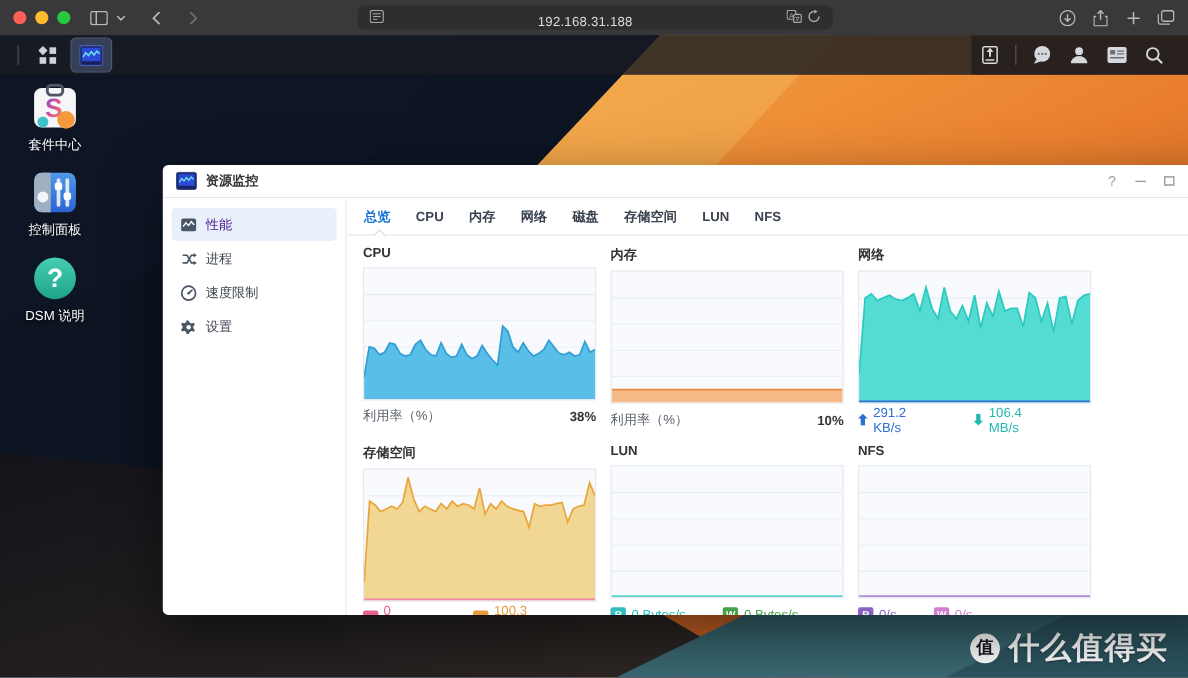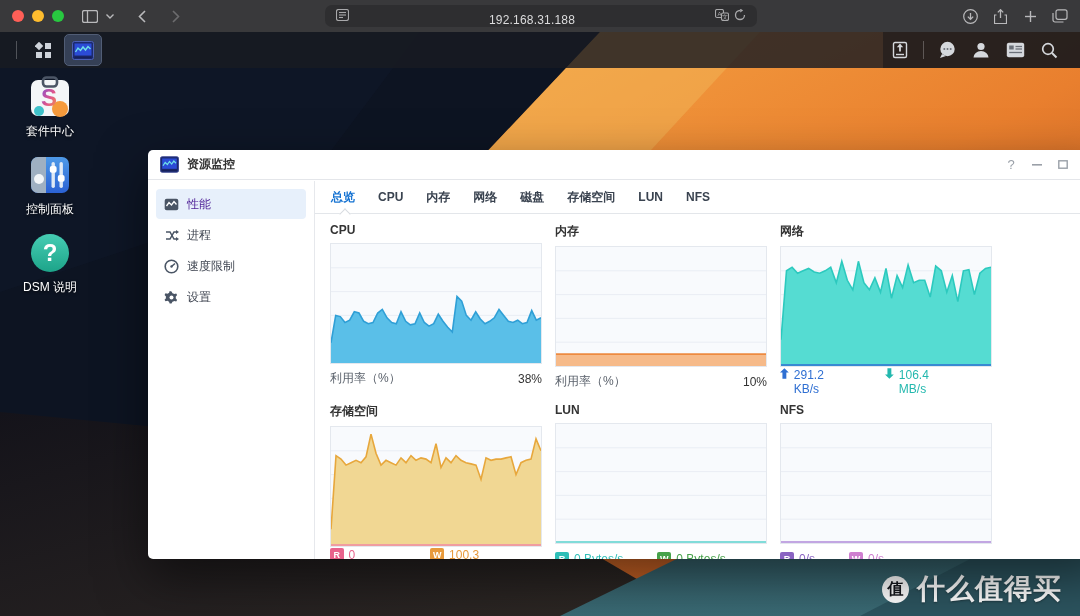--- a/index.html
+++ b/index.html
@@ -56,22 +56,22 @@
   .tab.active { color:#1673d2; }
   .tab-caret { position:absolute; left:26px; bottom:-5px; width:8px; height:8px; background:#fff; border-left:1px solid #d7dbe0; border-top:1px solid #d7dbe0; transform:rotate(45deg); }
 
   .charts { position:absolute; left:15px; top:42px; right:12px; display:grid; grid-template-columns:212px 212px 212px; grid-column-gap:13px; grid-row-gap:14px; }
   .panel { width:212px; }
   .panel .p-title { font-size:12px; font-weight:bold; color:#333; margin-bottom:6px; }
   .panel .p-chart { width:212px; height:121px; background:#f8fafd; border:1px solid #e4e8ee; }
   .panel .p-chart svg { display:block; width:100%; height:100%; }
   .panel .p-legend { display:flex; align-items:center; margin-top:7px; font-size:12px; height:15px; }
   .p-legend.split { justify-content:space-between; color:#5b626c; }
-  .p-legend .lg-val { color:#333; }
-  .p-legend .lg-item { display:flex; align-items:flex-start; gap:5px; margin-right:34px; }
+  .p-legend .lg-val { color:#333;font-weight:bold; }
+  .p-legend .lg-item { display:flex; align-items:center; gap:5px; margin-right:34px; }
   .badge { width:14px; height:14px; border-radius:2px; color:#fff; font-size:9px; font-weight:bold; display:inline-flex; align-items:center; justify-content:center; }
 
   
   .watermark { position:absolute; right:18px; bottom:8px; display:flex; align-items:center; gap:8px; z-index:8; }
   .wm-circle { width:27px; height:27px; border-radius:50%; background:#fff; color:#15171c; font-size:16px; font-weight:bold; display:flex; align-items:center; justify-content:center; }
   .wm-text { color:#fff; font-size:28px; font-weight:bold; letter-spacing:1px; text-shadow:0 1px 2px rgba(0,0,0,.35); }
 </style>
 </head>
 <body>
 

